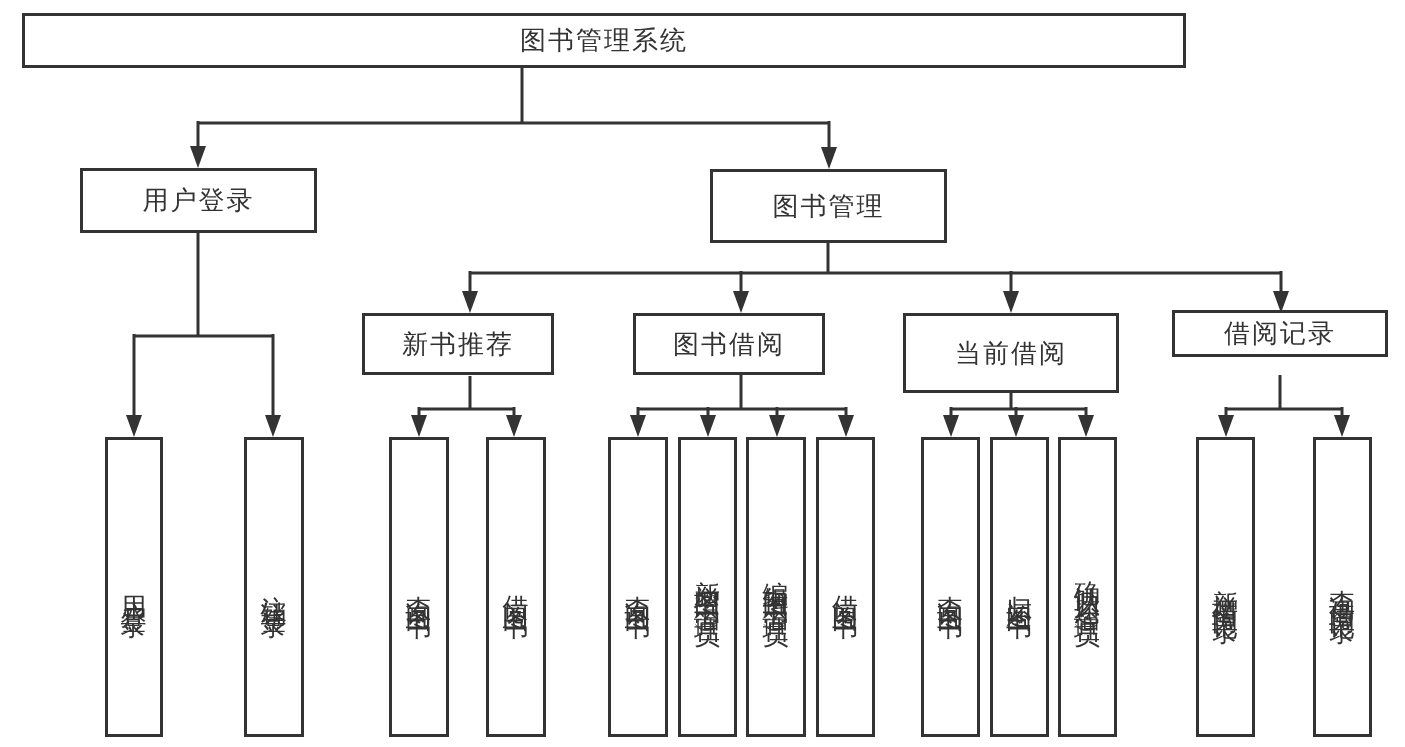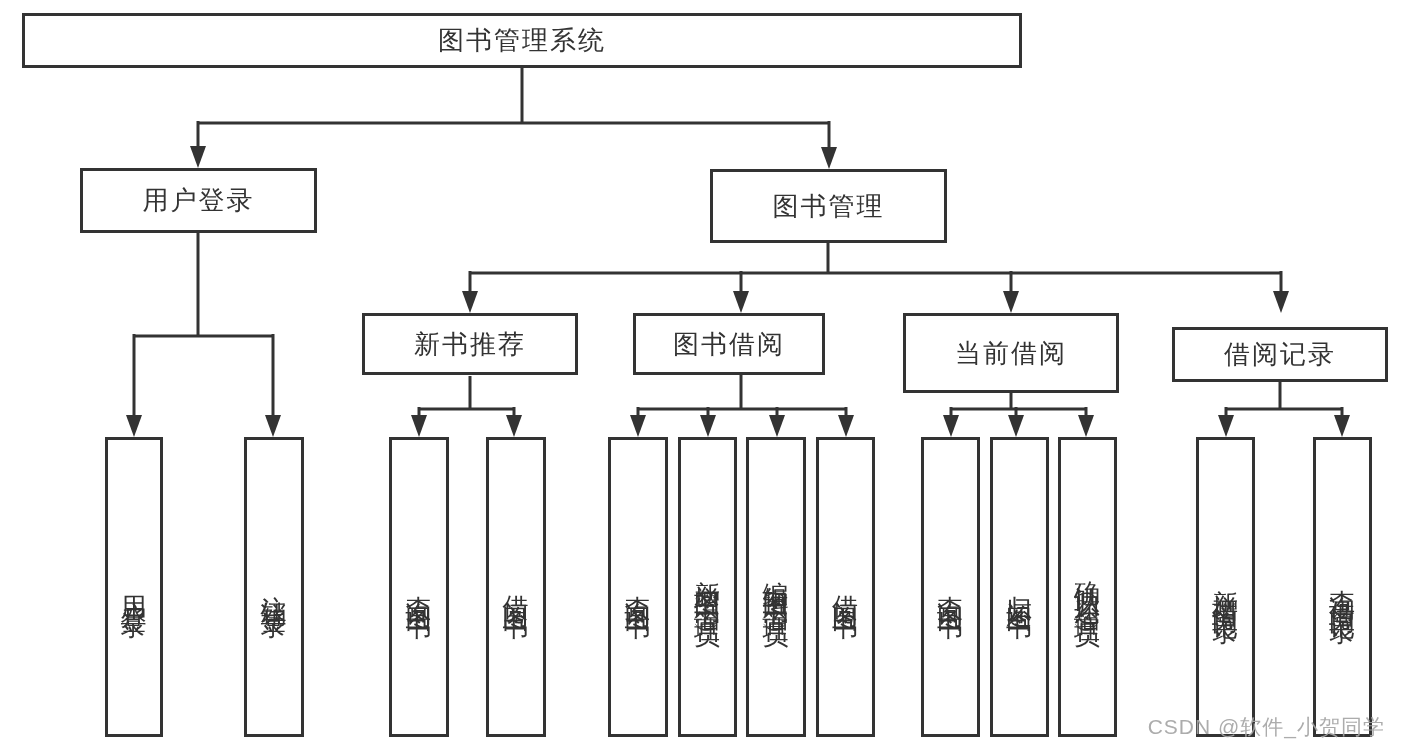--- a/index.html
+++ b/index.html
@@ -103,41 +103,41 @@
       <polygon points="769,415 785,415 777,437"></polygon>
       <polygon points="838,415 854,415 846,437"></polygon>
       <polygon points="943,415 959,415 951,437"></polygon>
       <polygon points="1008,415 1024,415 1016,437"></polygon>
       <polygon points="1078,415 1094,415 1086,437"></polygon>
       <polygon points="1218,415 1234,415 1226,437"></polygon>
       <polygon points="1334,415 1350,415 1342,437"></polygon>
     </g>
   </svg>
 
-  <div class="node hbox" style="left:22px;top:13px;width:1000px;height:55px">
+  <div class="node hbox" style="left:22px;top:13px;width:1164px;height:55px">
     <span>图书管理系统</span>
   </div>
 
   <div class="node hbox" style="left:80px;top:168px;width:237px;height:65px">
     <span>用户登录</span>
   </div>
   <div class="node hbox" style="left:710px;top:169px;width:237px;height:74px">
     <span>图书管理</span>
   </div>
 
-  <div class="node hbox" style="left:362px;top:313px;width:216px;height:62px">
+  <div class="node hbox" style="left:362px;top:313px;width:192px;height:62px">
     <span>新书推荐</span>
   </div>
   <div class="node hbox" style="left:633px;top:313px;width:192px;height:62px">
     <span>图书借阅</span>
   </div>
   <div class="node hbox" style="left:903px;top:313px;width:216px;height:80px">
     <span>当前借阅</span>
   </div>
-  <div class="node hbox" style="left:1172px;top:327px;width:216px;height:55px">
+  <div class="node hbox" style="left:1172px;top:310px;width:216px;height:47px">
     <span>借阅记录</span>
   </div>
 
   <div class="node vbox" style="left:105px;top:437px;width:58px;height:300px">
     <span>用户登录</span>
   </div>
   <div class="node vbox" style="left:244px;top:437px;width:60px;height:300px">
     <span>注销登录</span>
   </div>
 
@@ -171,15 +171,14 @@
     <span>确认归还（管理员）</span>
   </div>
 
   <div class="node vbox" style="left:1196px;top:437px;width:59px;height:300px">
     <span>新增借阅记录</span>
   </div>
   <div class="node vbox" style="left:1313px;top:437px;width:59px;height:300px">
     <span>查询借阅记录</span>
   </div>
 
-  <div class="watermark">CSDN @软件_小贺同学</div>
 
 </div>
 
 </body></html>

